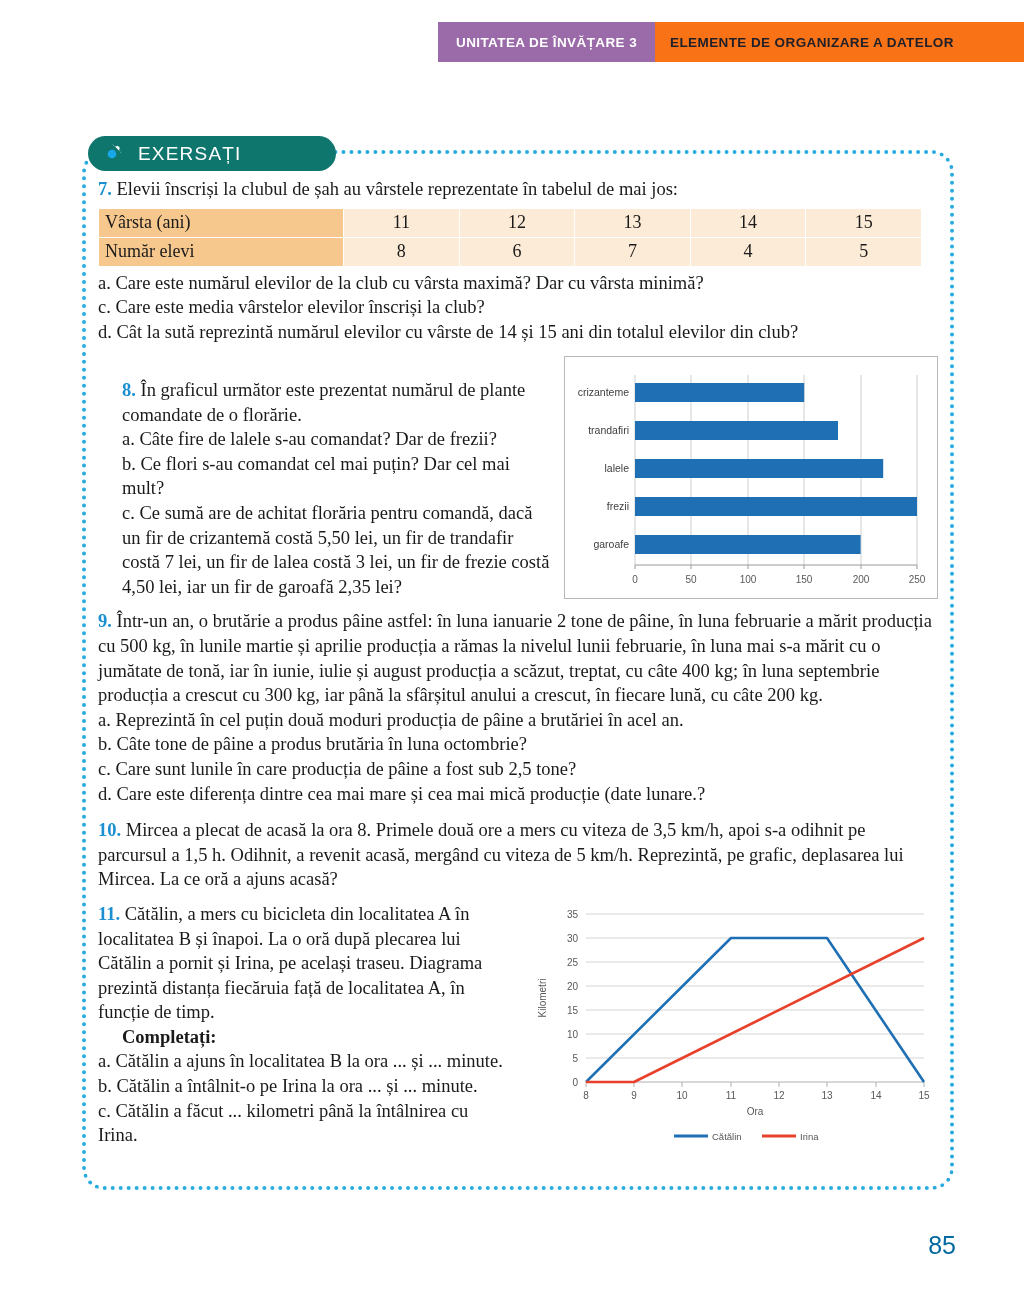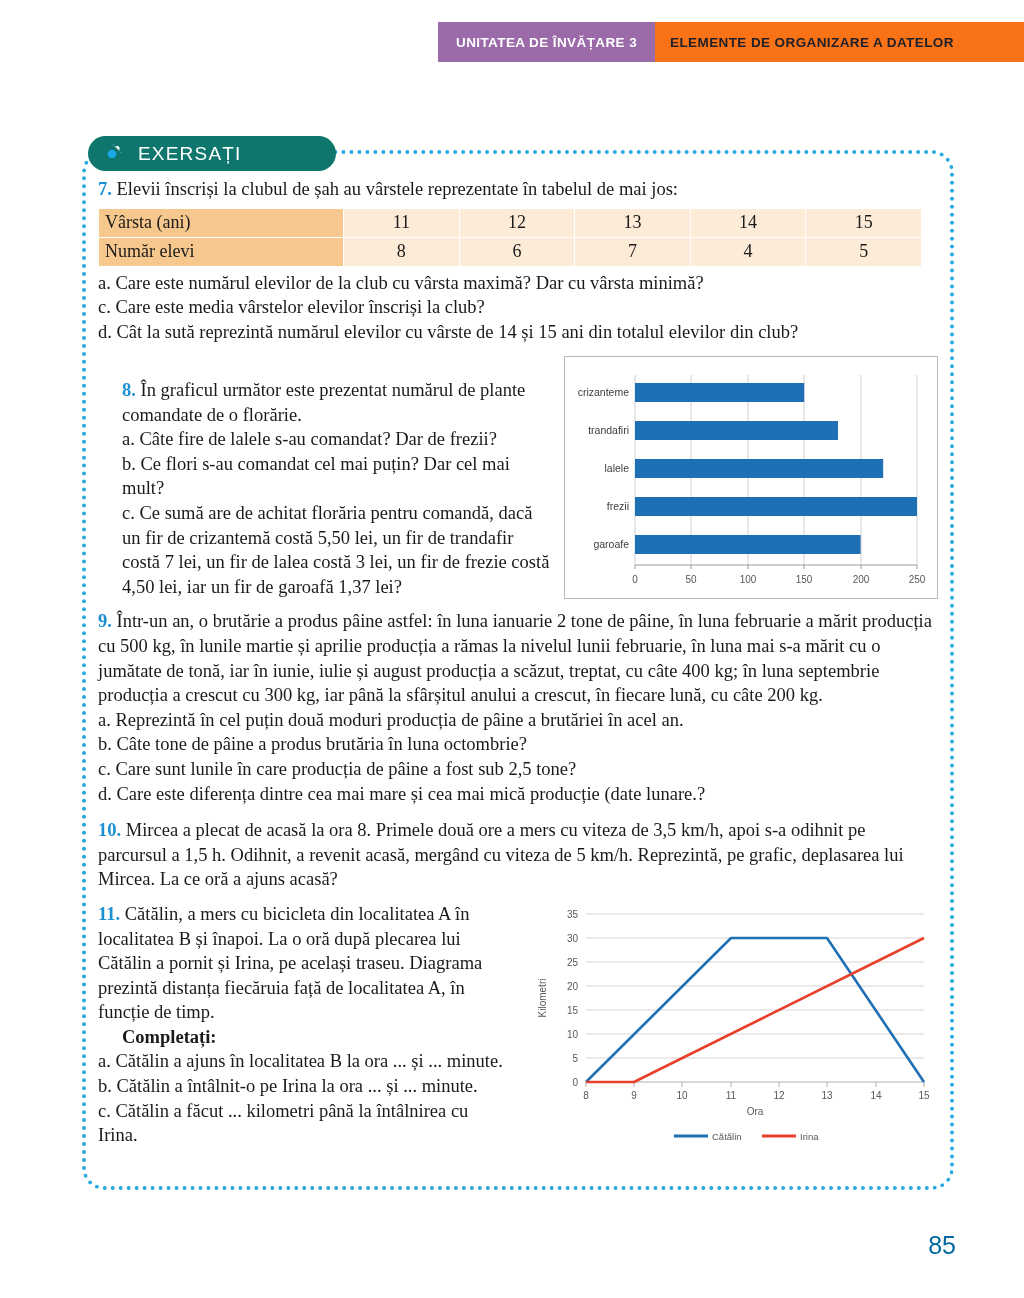--- a/index.html
+++ b/index.html
@@ -218,21 +218,21 @@
   </div>
 
   <div class="twocol">
     <div class="col-text">
       <p class="q just">
         <span class="num">8.</span>
         <span>În graficul următor este prezentat numărul de plante comandate de o florărie.</span>
       </p>
       <p class="q just">a. Câte fire de lalele s-au comandat? Dar de frezii?</p>
       <p class="q just">b. Ce flori s-au comandat cel mai puțin? Dar cel mai mult?</p>
-      <p class="q just">c. Ce sumă are de achitat florăria pentru comandă, dacă un fir de crizantemă costă 5,50 lei, un fir de trandafir costă 7 lei, un fir de lalea costă 3 lei, un fir de frezie costă 4,50 lei, iar un fir de garoafă 1,37 lei?</p>
+      <p class="q just">c. Ce sumă are de achitat florăria pentru comandă, dacă un fir de crizantemă costă 5,50 lei, un fir de trandafir costă 7 lei, un fir de lalea costă 3 lei, un fir de frezie costă 4,50 lei, iar un fir de garoafă 2,35 lei?</p>
     </div>
 
     <div class="col-chart">
       <div class="chart-box">
         <svg width="372" height="241" viewBox="0 0 372 241">
 
           <g>
             <line x1="70" y1="18" x2="70" y2="208" stroke="#cfcfcf" stroke-width="1"></line>
             <line x1="126" y1="18" x2="126" y2="208" stroke="#cfcfcf" stroke-width="1"></line>
             <line x1="183" y1="18" x2="183" y2="208" stroke="#cfcfcf" stroke-width="1"></line>

